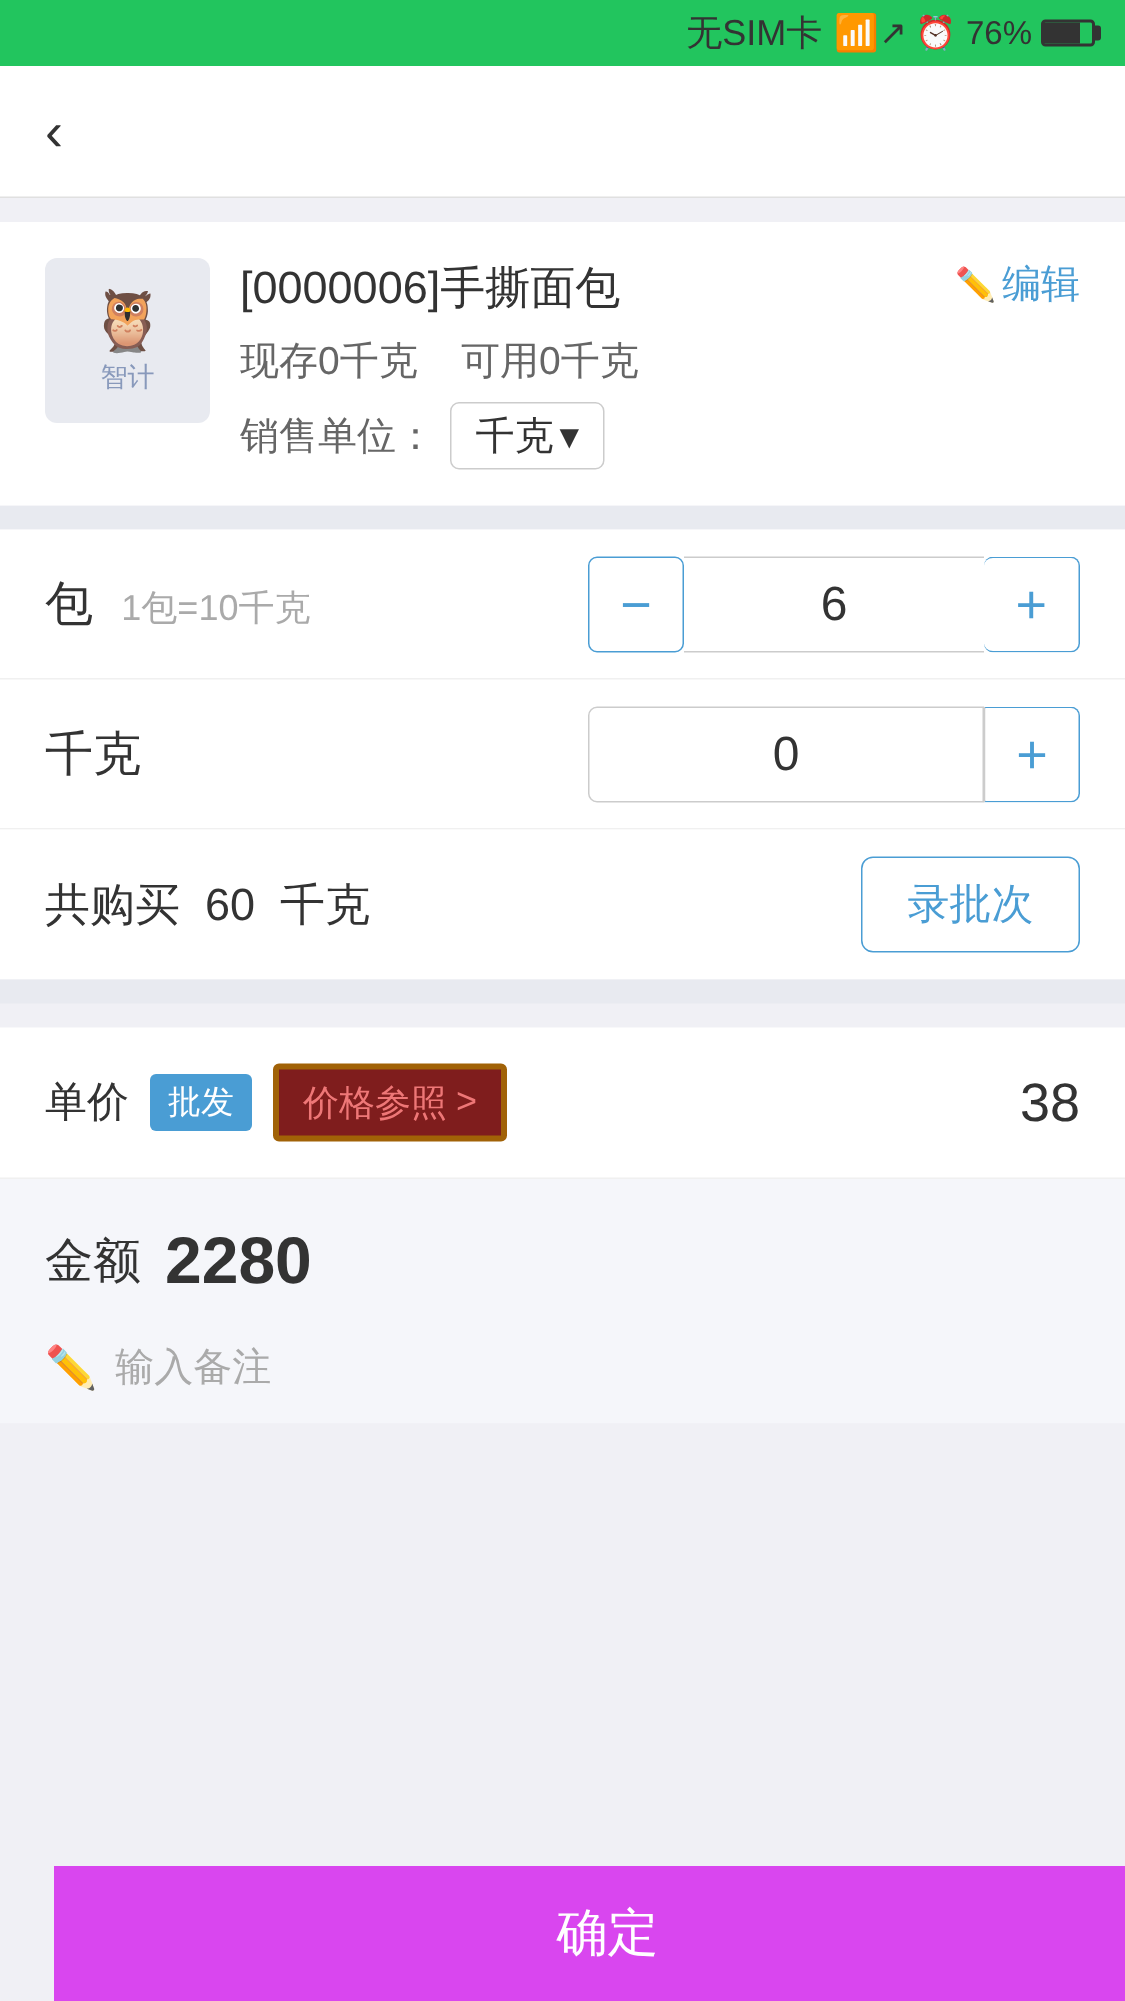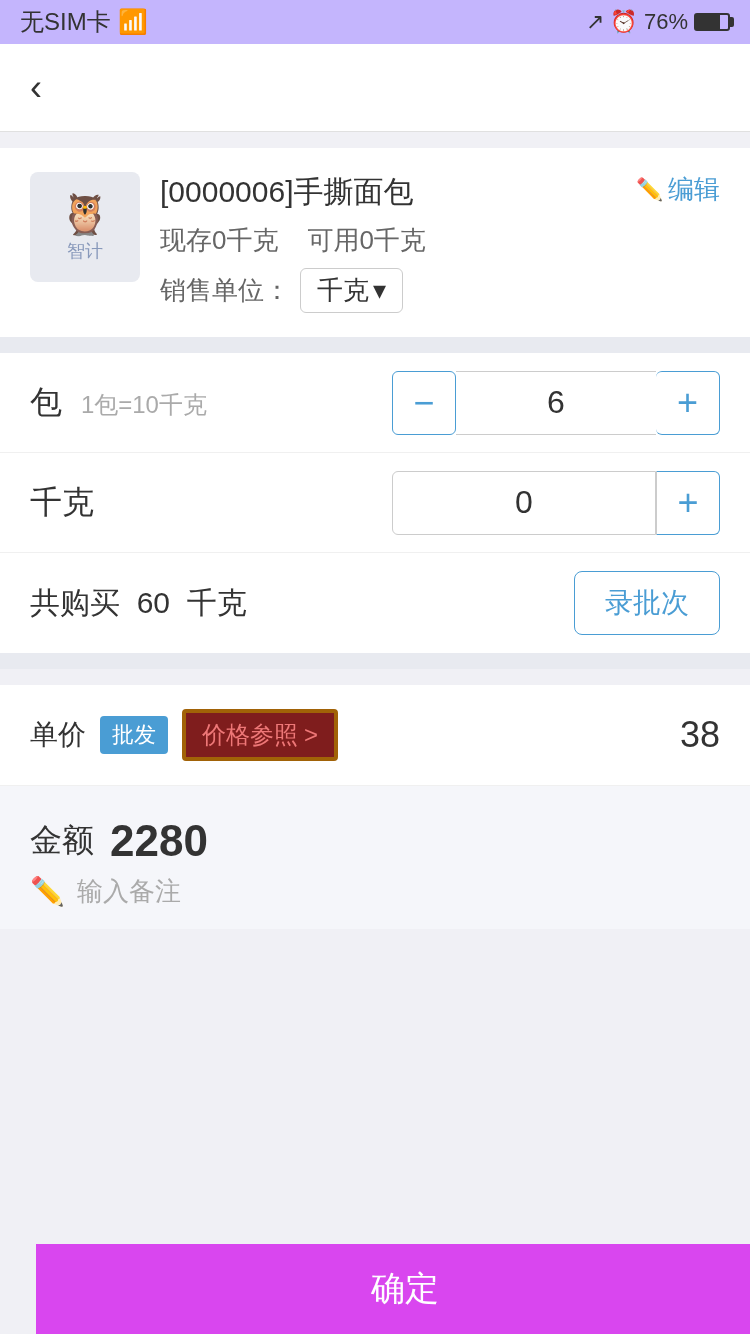--- a/index.html
+++ b/index.html
@@ -10,24 +10,24 @@
       font-family: -apple-system, "PingFang SC", "Helvetica Neue", Arial, sans-serif;
       background: #f0f0f5;
       font-size: 28px;
       color: #333;
     }
 
     
     .status-bar {
       width: 750px;
       height: 44px;
-      background: #c4b5fd;
-      display: flex;
-      align-items: center;
-      justify-content: space-between;
+      background: #22c55e;
+      display: flex;
+      align-items: center;
+      justify-content: flex-end;
       padding: 0 20px;
       font-size: 24px;
       color: #333;
     }
     .status-left { display: flex; align-items: center; gap: 8px; }
     .status-center { font-size: 28px; font-weight: 500; }
     .status-right { display: flex; align-items: center; gap: 6px; font-size: 22px; }
     .battery-bar {
       display: inline-block;
       width: 36px;
@@ -279,21 +279,21 @@
     }
 
     
     .amount-section {
       background: #f5f6fa;
       padding: 30px 30px 20px 30px;
     }
     .amount-row {
       display: flex;
       align-items: center;
-      margin-bottom: 8px;
+      margin-bottom: 28px;
     }
     .amount-label { font-size: 32px; color: #333; margin-right: 16px; }
     .amount-value { font-size: 44px; color: #333; font-weight: 600; }
     .note-row {
       display: flex;
       align-items: center;
       gap: 12px;
       color: #aaa;
       font-size: 26px;
       cursor: pointer;

